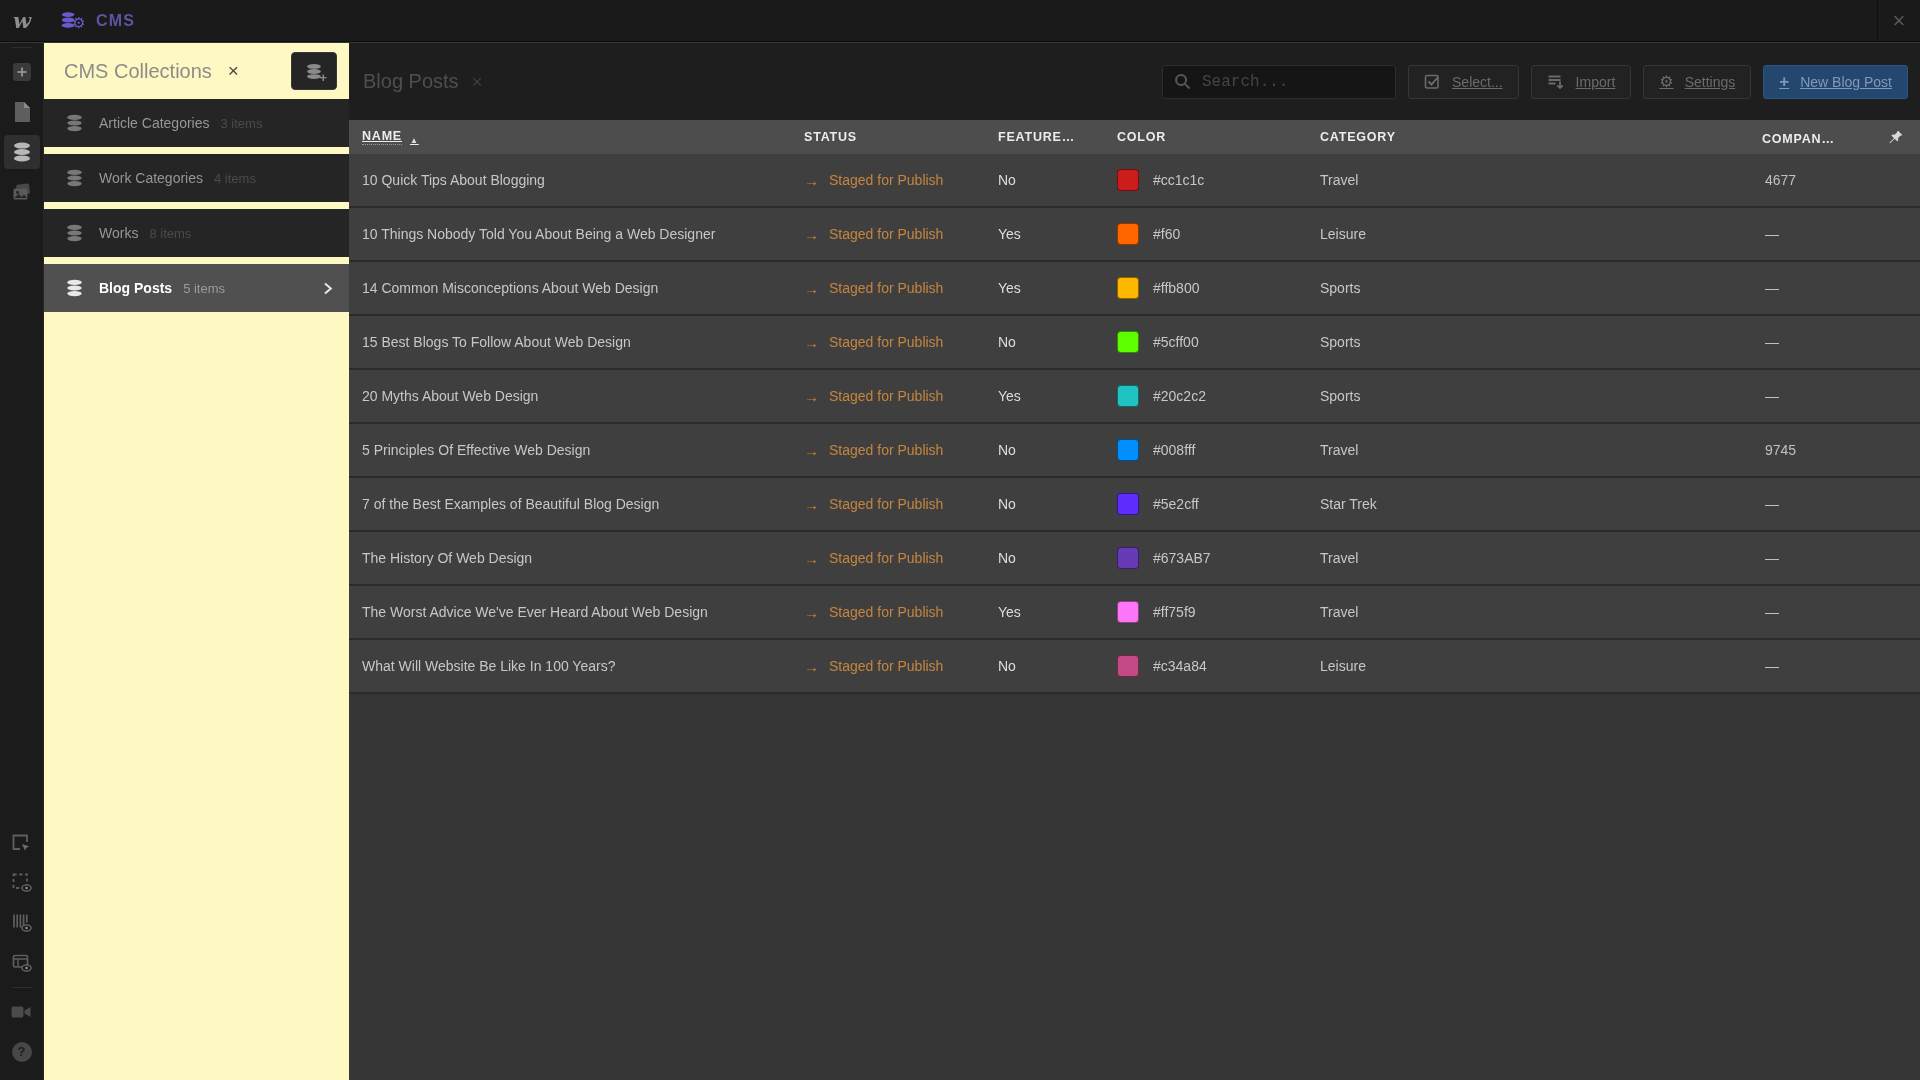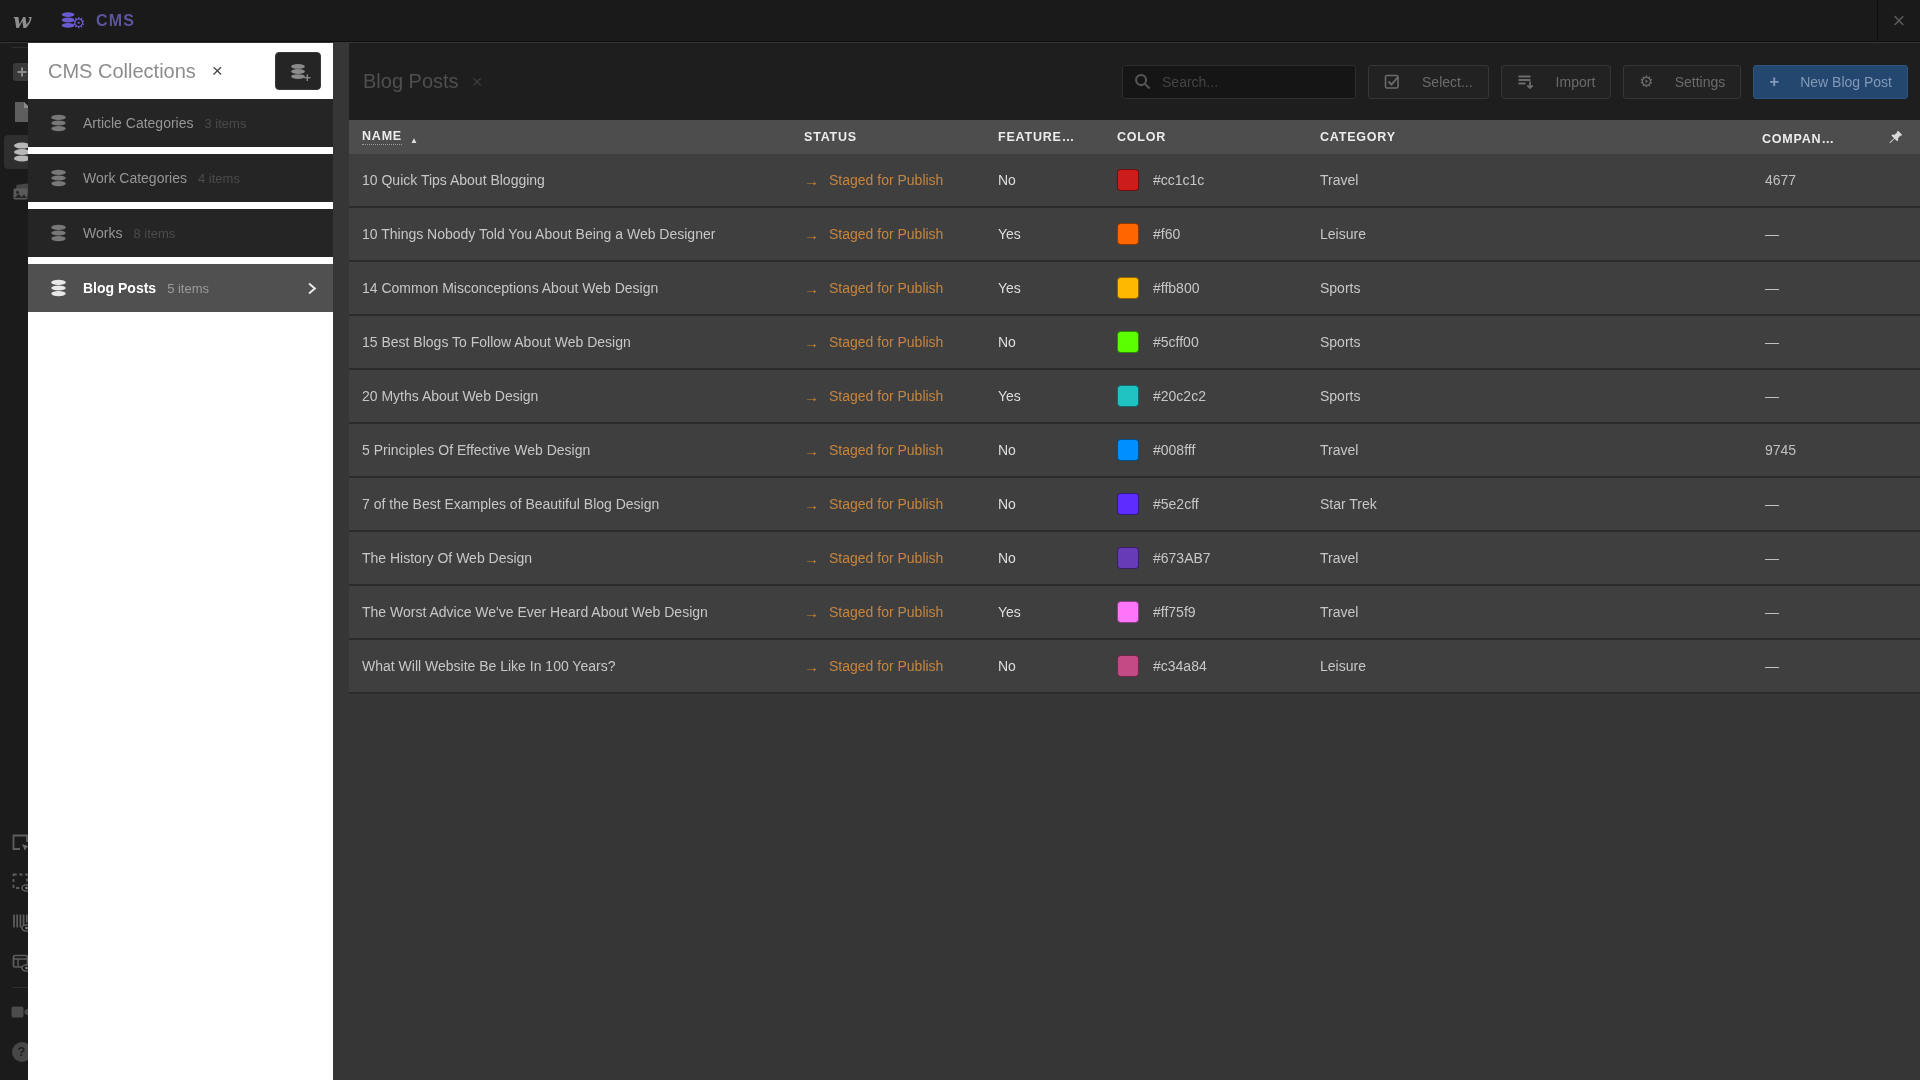--- a/index.html
+++ b/index.html
@@ -26,21 +26,21 @@
   .rail-bottom { position:absolute; bottom:8px; left:0; width:100%; }
   .rail-divider { width:20px; height:1px; background:#2d2d2d; margin:4px auto; }
   .rail-btn { width:36px; height:34px; margin:3px 0; border-radius:4px;
     display:flex; align-items:center; justify-content:center; color:#656565; cursor:pointer; }
   .rail-btn.active { background:#2f2f2f; color:#b8b8b8; }
   .rail-btn.dim { color:#4c4c4c; }
   .help-circle { width:20px; height:20px; border-radius:50%; background:#474747;
     color:#1d1d1d; font-size:13px; font-weight:bold; text-align:center; line-height:20px; }
 
   
-  .panel { position:absolute; top:43px; left:28px; width:305px; height:1037px; background:#ffffff; }
+  .panel { position:absolute; top:43px; left:44px; width:305px; height:1037px; background:#fef9c3; }
   .panel-header { height:56px; display:flex; align-items:center; padding:0 12px 0 20px; }
   .panel-title { color:#8c8c8c; font-size:20px; }
   .panel-close { color:#4a4a4a; font-size:19px; margin-left:16px; cursor:pointer; }
   .add-collection-btn { margin-left:auto; width:46px; height:38px; background:#252525;
     border:1px solid #383838; border-radius:4px; position:relative;
     display:flex; align-items:center; justify-content:center; color:#8a8a8a; cursor:pointer; }
   .add-plus { position:absolute; right:9px; bottom:4px; font-size:13px; font-weight:bold; color:#8a8a8a; }
   .collection-list { display:flex; flex-direction:column; gap:7px; }
   .collection-item { height:48px; background:#252525; display:flex; align-items:center;
     padding:0 14px 0 21px; cursor:pointer; }
@@ -56,33 +56,33 @@
 
   
   .main { position:absolute; top:43px; left:349px; width:1571px; height:1037px; background:#363636; }
   .main-header { height:77px; background:#1e1e1e; display:flex; align-items:center; padding:0 12px 0 14px; }
   .tab-title { color:#4f4f4f; font-size:20px; }
   .tab-close { color:#3d3d3d; font-size:19px; margin-left:13px; cursor:pointer; }
   .toolbar { margin-left:auto; display:flex; align-items:center; gap:12px; }
   .search-box { width:234px; height:34px; background:#151515; border:1px solid #2d2d2d;
     border-radius:3px; display:flex; align-items:center; gap:9px; padding:0 11px; }
   .search-input { background:transparent; border:none; outline:none; color:#0ea5e9;
-    font-size:14px; width:100%; font-family:Liberation Sans, sans-serif; }
+    font-size:16px; width:100%; font-family:Liberation Mono, monospace; }
   .search-input::placeholder { color:#454545; }
   .tbtn { height:34px; background:#222222; border:1px solid #363636; border-radius:3px;
-    color:#6b6b6b; font-size:14px; display:flex; align-items:center; gap:21px; padding:0 15px; cursor:pointer; }
+    color:#6b6b6b; font-size:14px; display:flex; align-items:center; gap:11px; padding:0 15px; cursor:pointer;text-decoration:underline; }
   .tbtn .gear-glyph { font-size:16px; line-height:1; }
   .tbtn-primary { background:#24476f; border-color:#2e5480; color:#8398b6; }
   .tbtn-primary .plus-glyph { font-size:17px; font-weight:bold; }
 
   
   .grid-cols { display:grid; grid-template-columns:455px 194px 117px 205px 442px 1fr; align-items:center; }
   .thead { height:34px; background:#4d4d4d; color:#ececec; font-size:12.5px;
     font-weight:bold; letter-spacing:0.8px; }
-  .th-name { padding-left:13px; display:flex; align-items:flex-end; gap:8px; }
+  .th-name { padding-left:13px; display:flex; align-items:flex-end; gap:8px;text-decoration:underline; }
   .th-name .th-label { border-bottom:1px dotted #9a9a9a; padding-bottom:1px; cursor:pointer; }
   .sort-arrow { font-size:8px; color:#e2e2e2; }
   .th-color { padding-left:2px; }
   .th-company { display:flex; align-items:flex-end; justify-content:space-between; padding-right:16px; }
   .pin-icon { cursor:pointer; display:flex; }
   .tbody .trow { height:54px; background:#3f3f3f; border-bottom:2px solid #2b2b2b;
     color:#c9c9c9; font-size:14px; cursor:pointer; }
   .td-name { padding-left:13px; color:#c7c7c7; }
   .td-status { display:flex; align-items:center; gap:10px; color:#c5853e; font-size:14px; }
   .status-arrow { color:#cf832c; font-size:15px; }

